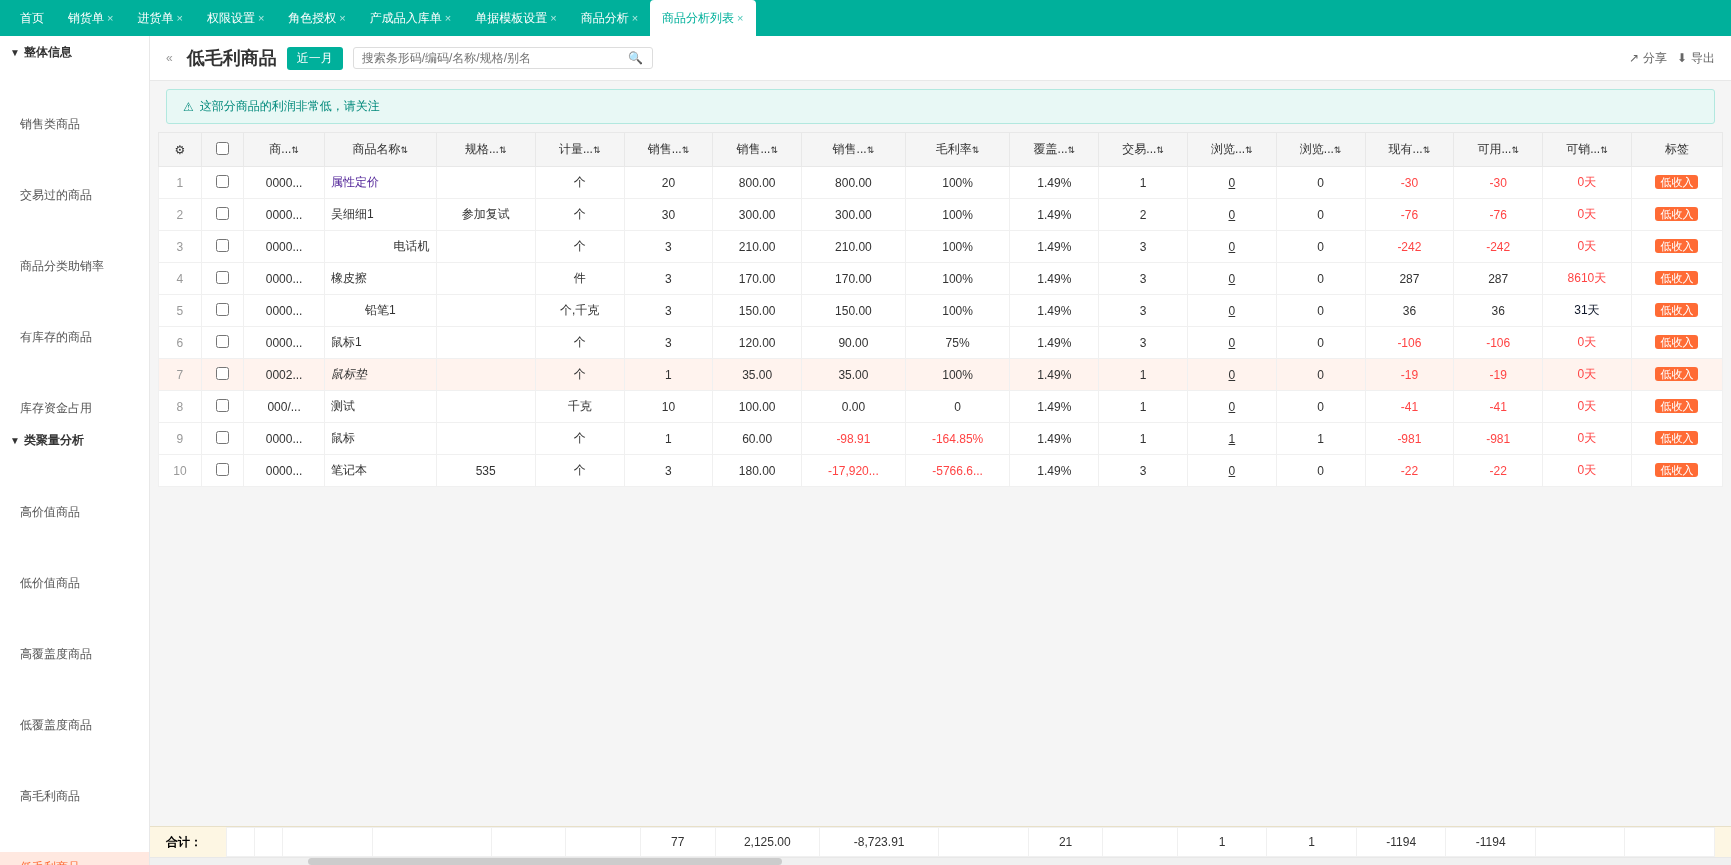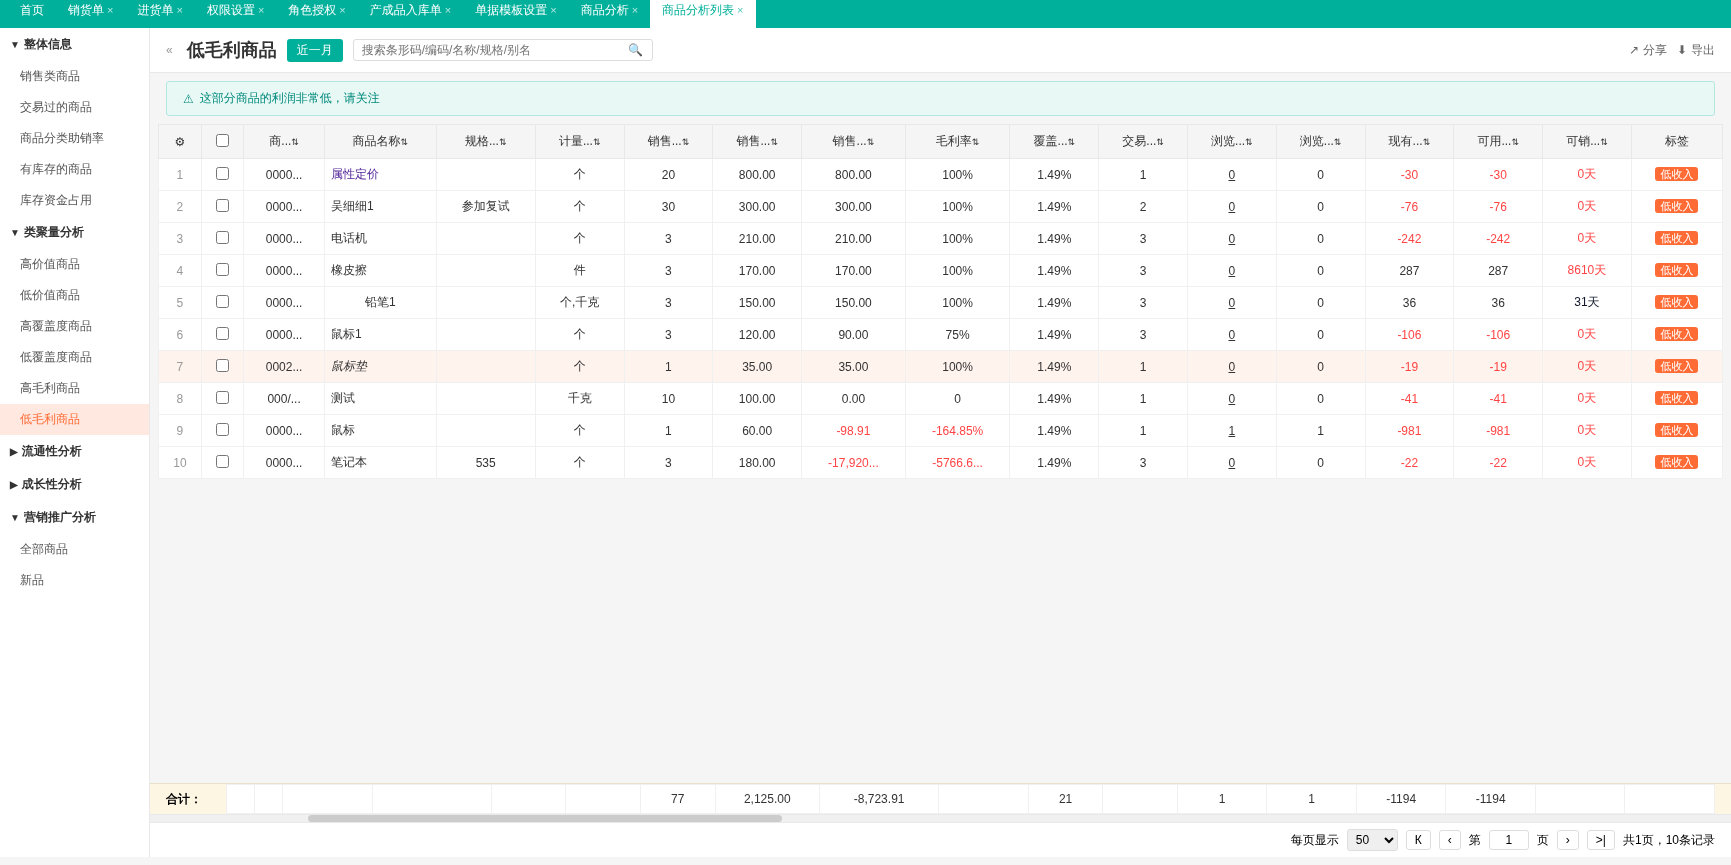--- a/index.html
+++ b/index.html
@@ -2,22 +2,22 @@
 <html><head>
   <meta charset="utf-8">
   <style>
     * { box-sizing: border-box; margin: 0; padding: 0; font-family: 'Microsoft YaHei', Arial, sans-serif; font-size: 12px; }
     body { background: #f5f5f5; overflow: hidden; }
 
     
     .top-nav {
       background: #00b09b;
       display: flex;
-      align-items: flex-end;
-      height: 28px;
+      align-items: center;
+      height: 36px;
       padding: 0 8px;
     }
     .top-nav .nav-item {
       color: #fff;
       padding: 0 12px;
       height: 36px;
       display: flex;
       align-items: center;
       cursor: pointer;
       white-space: nowrap;
@@ -58,20 +58,21 @@
     }
     .sidebar-section-header .arrow {
       margin-right: 4px;
       font-size: 10px;
     }
     .sidebar-item {
       padding: 7px 10px 7px 20px;
       color: #555;
       cursor: pointer;
       white-space: nowrap;
+      margin-top: 40px;
     }
     .sidebar-item.active { background: #ffe8e0; color: #ff6b35; }
 
     
     .content-area {
       flex: 1;
       display: flex;
       flex-direction: column;
       overflow: hidden;
       position: relative;
@@ -421,21 +422,21 @@
     <td>0</td>
     <td style="color:#ff4444;">-76</td>
     <td style="color:#ff4444;">-76</td>
     <td style="color:#ff4444;">0天</td>
     <td><span class="tag-badge">低收入</span></td>
   </tr>
             <tr>
     <td style="color:#999;">3</td>
     <td><input type="checkbox" style=""></td>
     <td>0000...</td>
-    <td style="text-align:left;color:#333;cursor:pointer;">电话机</td>
+    <td style="text-align:right;color:#333;cursor:pointer;">电话机</td>
     <td></td>
     <td>个</td>
     <td>3</td>
     <td>210.00</td>
     <td style="">210.00</td>
     <td style="">100%</td>
     <td>1.49%</td>
     <td>3</td>
     <td class="underline">0</td>
     <td>0</td>
@@ -613,29 +614,14 @@
           <td style="min-width:60px;"></td>
         </tr>
       </tbody>
         </table>
     </div>
 
     <div class="bottom-scroll">
       <div class="bottom-scroll-inner"></div>
     </div>
 
-    <div class="pagination-bar">
-      <span>每页显示</span>
-      <select class="page-size-select">
-        <option value="50">50</option>
-        <option value="100">100</option>
-      </select>
-      <button class="page-nav-btn">К</button>
-      <button class="page-nav-btn">‹</button>
-      <span>第</span>
-      <input class="page-input" value="1" type="text" style="">
-      <span>页</span>
-      <button class="page-nav-btn">›</button>
-      <button class="page-nav-btn">&gt;|</button>
-      <span>共1页，10条记录</span>
-    </div>
   </div>
 </div>
 
 </body></html>

